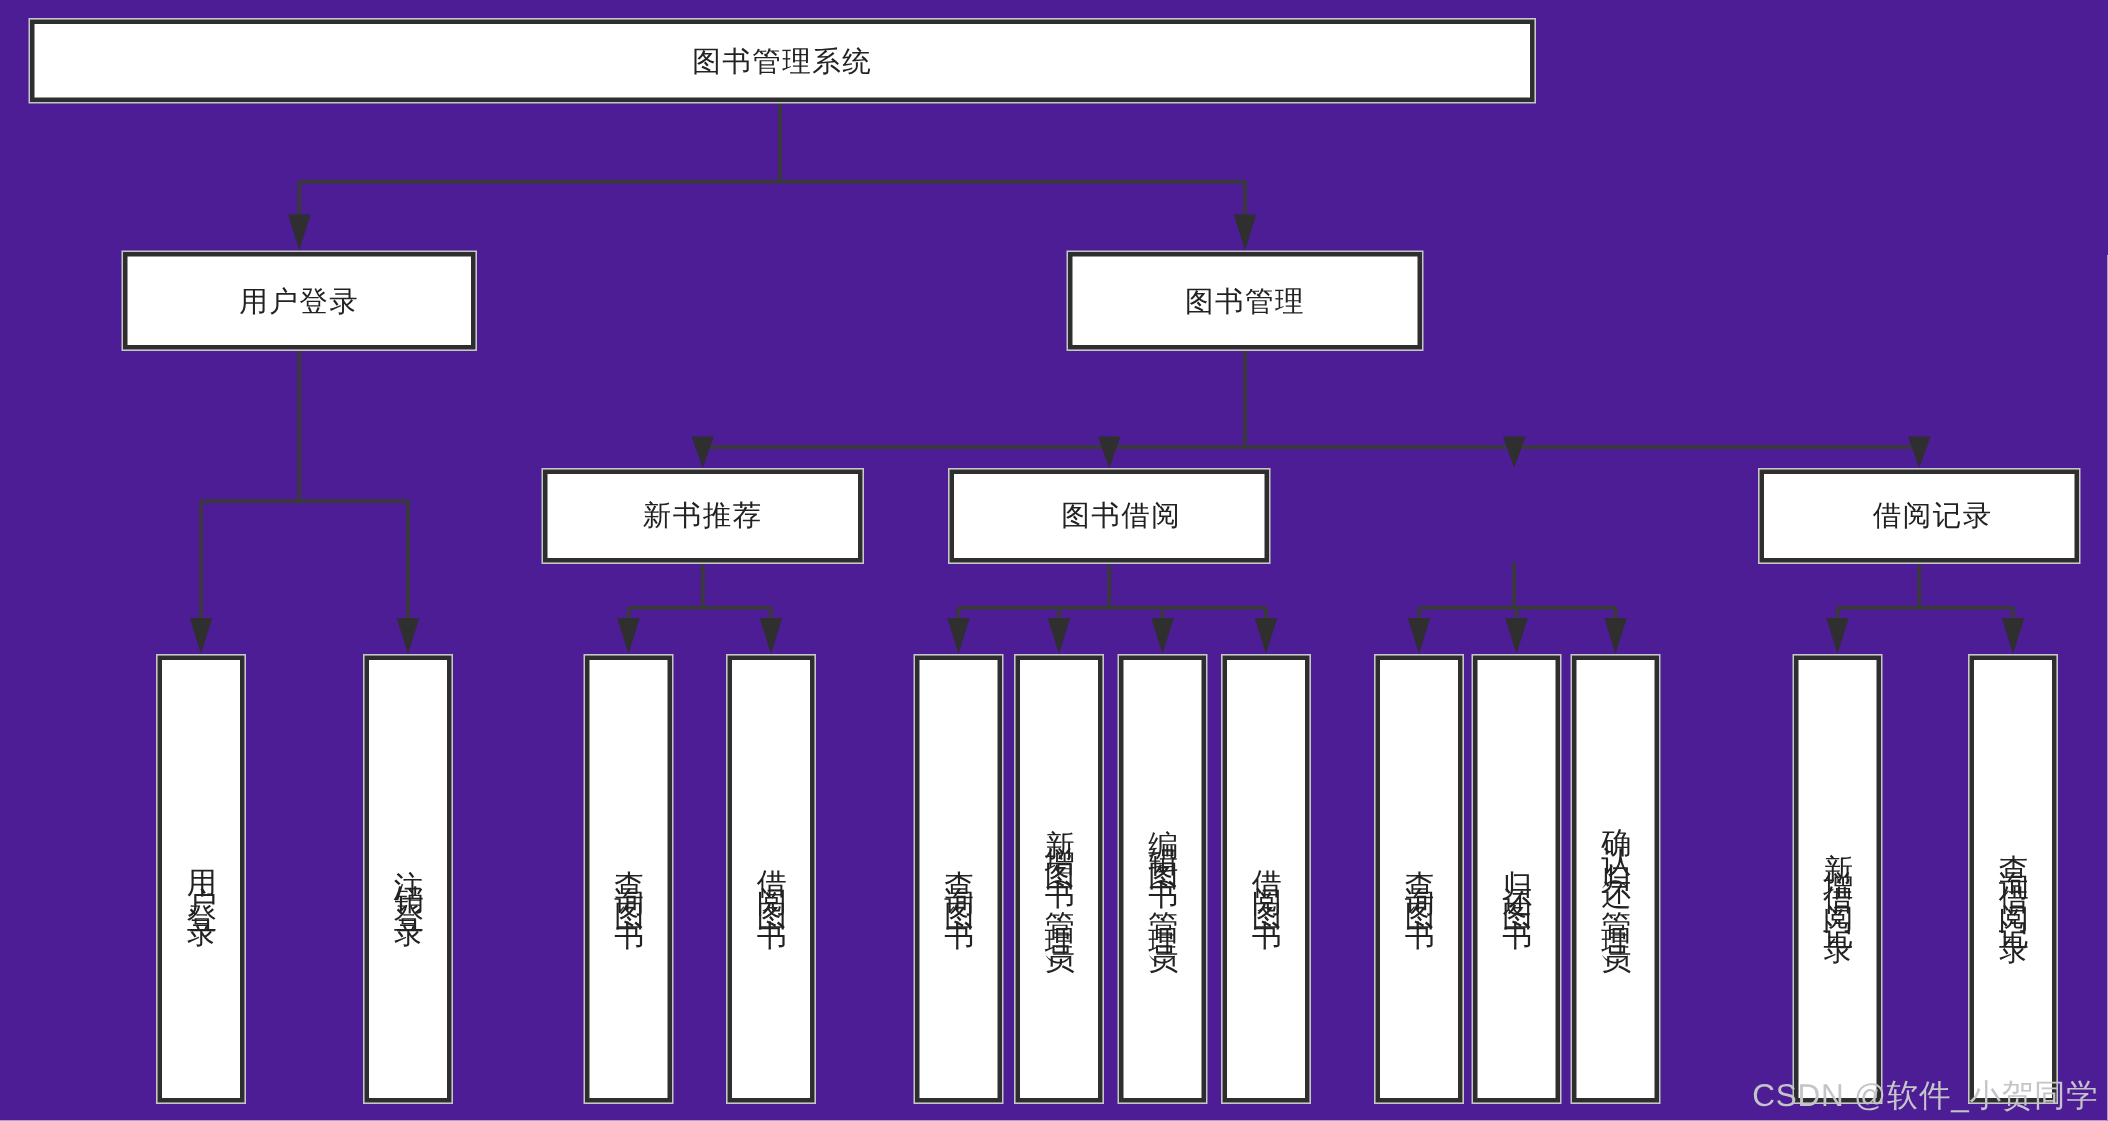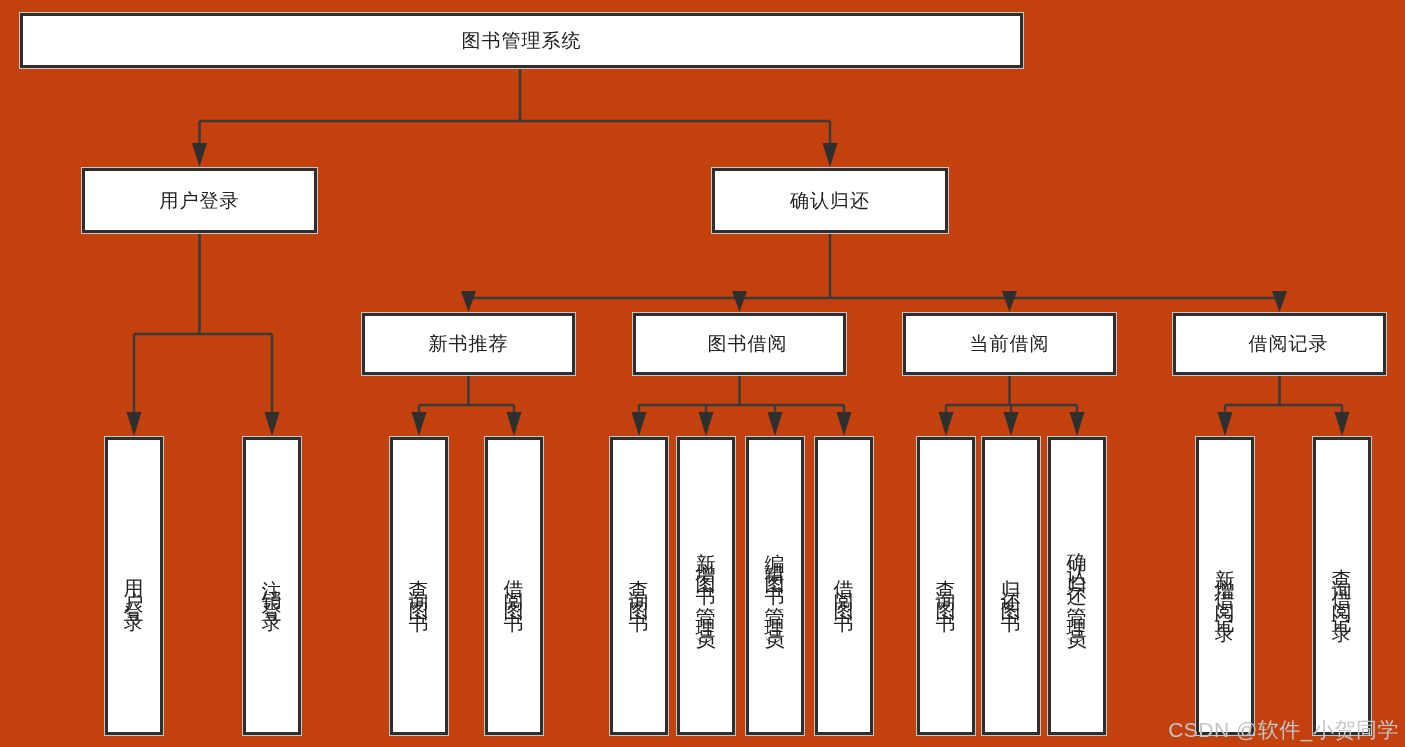--- a/index.html
+++ b/index.html
@@ -5,21 +5,21 @@
   html, body {
     margin: 0;
     padding: 0;
     background: #ffffff;
     font-family: "Liberation Sans", "DejaVu Sans", sans-serif;
   }
   #canvas {
     position: relative;
     width: 1405px;
     height: 747px;
-    background: #c2410c;
+    background: #4c1d95;
     overflow: hidden;
     color: #222222;
   }
   #wires {
     position: absolute;
     left: 0; top: 0;
     width: 1405px; height: 747px;
     z-index: 0;
   }
   .node, .leaf {
@@ -125,25 +125,24 @@
       <polygon points="1077,436 1069.5,412 1084.5,412"></polygon>
 
       <polygon points="1225,436 1217.5,412 1232.5,412"></polygon>
       <polygon points="1342,436 1334.5,412 1349.5,412"></polygon>
     </g>
   </svg>
 
   <div class="node" id="n-root">图书管理系统</div>
 
   <div class="node" id="n-login">用户登录</div>
-  <div class="node" id="n-mgmt">确认归还</div>
+  <div class="node" id="n-mgmt">图书管理</div>
 
   <div class="node l3" id="n-s0">新书推荐</div>
   <div class="node l3" id="n-s1">图书借阅</div>
-  <div class="node l3" id="n-s2">当前借阅</div>
   <div class="node l3" id="n-s3">借阅记录</div>
 
   <div class="leaf" id="lf-a1">用户登录</div>
   <div class="leaf" id="lf-a2">注销登录</div>
 
   <div class="leaf" id="lf-b1">查询图书</div>
   <div class="leaf" id="lf-b2">借阅图书</div>
 
   <div class="leaf" id="lf-c1">查询图书</div>
   <div class="leaf" id="lf-c2">新增图书（管理员）</div>

